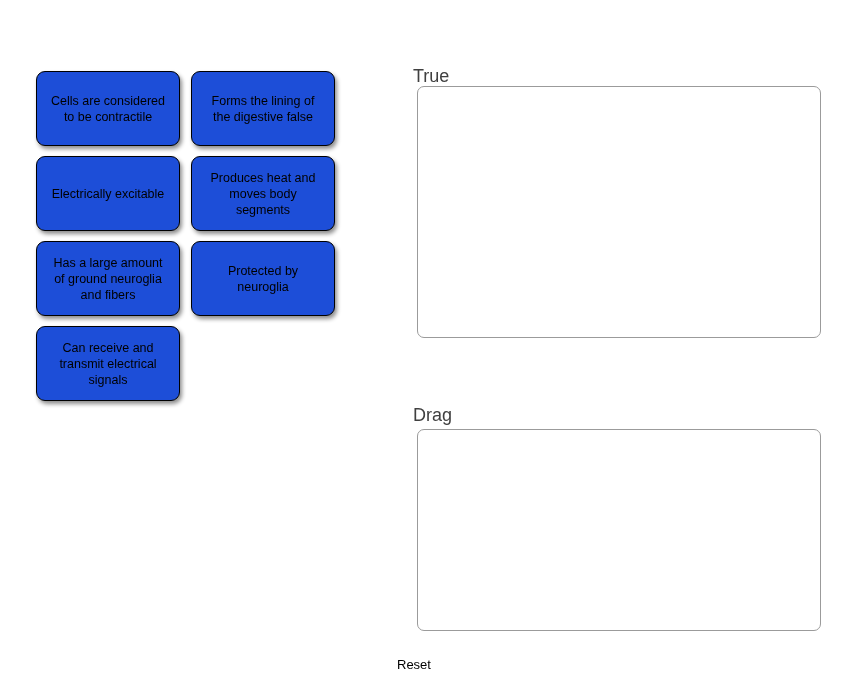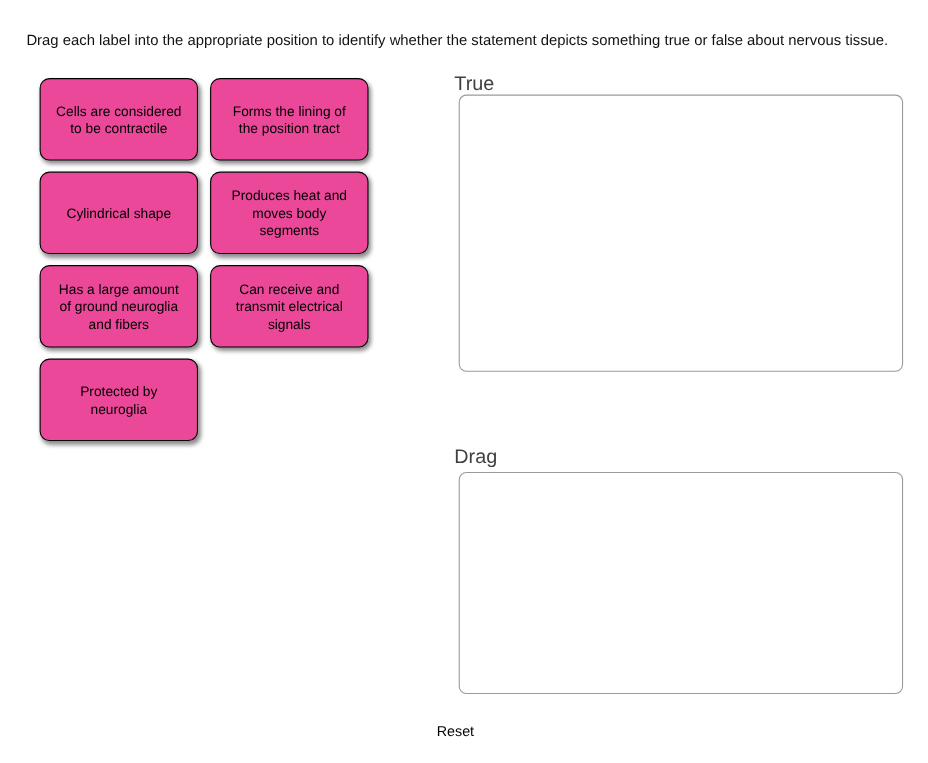--- a/index.html
+++ b/index.html
@@ -29,21 +29,21 @@
     left: 36px;
     top: 71px;
     width: 300px;
     display: grid;
     grid-template-columns: 144px 144px;
     grid-auto-rows: 75px;
     column-gap: 11px;
     row-gap: 10px;
   }
   .tile {
-    background: #ec4899;
+    background: #1d4ed8;
     border: 1.5px solid #000000;
     border-radius: 9px;
     box-shadow: 2px 3px 4px rgba(0,0,0,0.45);
     display: flex;
     align-items: center;
     justify-content: center;
     text-align: center;
     font-size: 12.5px;
     line-height: 16px;
     padding: 4px 10px;
@@ -79,30 +79,29 @@
     font-family: "Liberation Sans", "DejaVu Sans", sans-serif;
     cursor: pointer;
     padding: 0;
   }
 </style>
 </head>
 <body>
 
 <div class="page">
 
-  <p class="instruction">Drag each label into the appropriate position to identify whether the statement depicts something true or false about nervous tissue.</p>
 
   <div class="tile-grid">
     <div class="tile" draggable="true">Cells are considered to be contractile</div>
-    <div class="tile" draggable="true">Forms the lining of the position tract</div>
-    <div class="tile" draggable="true">Cylindrical shape</div>
+    <div class="tile" draggable="true">Forms the lining of the digestive false</div>
+    <div class="tile" draggable="true">Electrically excitable</div>
     <div class="tile" draggable="true">Produces heat and moves body segments</div>
     <div class="tile" draggable="true">Has a large amount of ground neuroglia and fibers</div>
+    <div class="tile" draggable="true">Protected by neuroglia</div>
     <div class="tile" draggable="true">Can receive and transmit electrical signals</div>
-    <div class="tile" draggable="true">Protected by neuroglia</div>
   </div>
 
   <div class="zone-heading true-h">True</div>
   <div class="drop-zone true-z"></div>
 
   <div class="zone-heading false-h">Drag</div>
   <div class="drop-zone false-z"></div>
 
   <button class="reset-btn">Reset</button>
 

